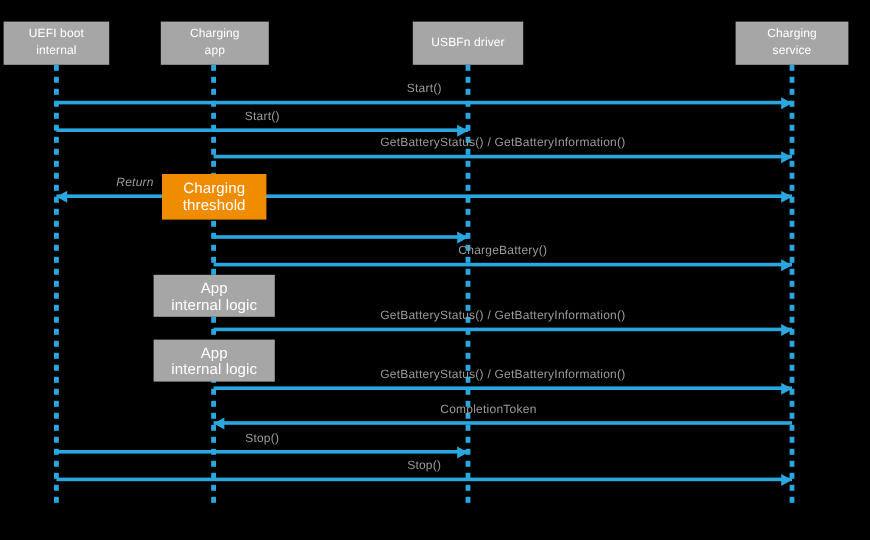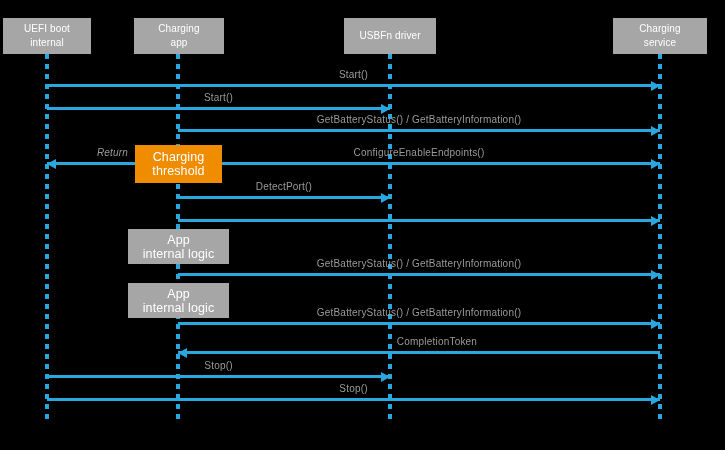--- a/index.html
+++ b/index.html
@@ -119,35 +119,34 @@
     <div class="msg-arrow right" style="top: 103.5px; left: 381px;"></div>
     <div class="msg-label" style="left: 47px; width: 343px; top: 91px;">Start()</div>
     <div class="msg-line" style="left: 178px; top: 129px; width: 482px;"></div>
     <div class="msg-arrow right" style="top: 125.5px; left: 651px;"></div>
     <div class="msg-label" style="left: 178px; width: 482px; top: 113px;">GetBatteryStatus() / GetBatteryInformation()</div>
     <div class="msg-line" style="left: 47px; top: 162px; width: 131px;"></div>
     <div class="msg-arrow left" style="top: 158.5px; left: 47px;"></div>
     <div class="msg-label" style="left: 47px; width: 131px; top: 146px; font-style: italic;">Return</div>
     <div class="msg-line" style="left: 178px; top: 162px; width: 482px;"></div>
     <div class="msg-arrow right" style="top: 158.5px; left: 651px;"></div>
-    <div class="msg-label" style="left: 178px; width: 482px; top: 146px;">ConfigureEnableEndpoints()</div>
     <div class="msg-line" style="left: 178px; top: 196px; width: 212px;"></div>
     <div class="msg-arrow right" style="top: 192.5px; left: 381px;"></div>
-    <div class="msg-label" style="left: 178px; width: 212px; top: 180px;">DetectPort()</div>
     <div class="msg-line" style="left: 178px; top: 219px; width: 482px;"></div>
     <div class="msg-arrow right" style="top: 215.5px; left: 651px;"></div>
+    <div class="msg-label" style="left: 178px; width: 482px; top: 203px;">ChargeBattery()</div>
     <div class="msg-line" style="left: 178px; top: 273px; width: 482px;"></div>
     <div class="msg-arrow right" style="top: 269.5px; left: 651px;"></div>
     <div class="msg-label" style="left: 178px; width: 482px; top: 257px;">GetBatteryStatus() / GetBatteryInformation()</div>
     <div class="msg-line" style="left: 178px; top: 322px; width: 482px;"></div>
     <div class="msg-arrow right" style="top: 318.5px; left: 651px;"></div>
     <div class="msg-label" style="left: 178px; width: 482px; top: 306px;">GetBatteryStatus() / GetBatteryInformation()</div>
     <div class="msg-line" style="left: 178px; top: 351px; width: 482px;"></div>
     <div class="msg-arrow left" style="top: 347.5px; left: 178px;"></div>
-    <div class="msg-label" style="left: 196px; width: 482px; top: 335px;">CompletionToken</div>
+    <div class="msg-label" style="left: 166px; width: 482px; top: 335px;">CompletionToken</div>
     <div class="msg-line" style="left: 47px; top: 375px; width: 343px;"></div>
     <div class="msg-arrow right" style="top: 371.5px; left: 381px;"></div>
     <div class="msg-label" style="left: 47px; width: 343px; top: 359px;">Stop()</div>
     <div class="msg-line" style="left: 47px; top: 398px; width: 613px;"></div>
     <div class="msg-arrow right" style="top: 394.5px; left: 651px;"></div>
     <div class="msg-label" style="left: 47px; width: 613px; top: 382px;">Stop()</div>
     <div class="note-box orange" style="left: 135px; top: 145px; width: 87px; height: 38px;">
       <div>
         <div>Charging</div>
         <div>threshold</div>

